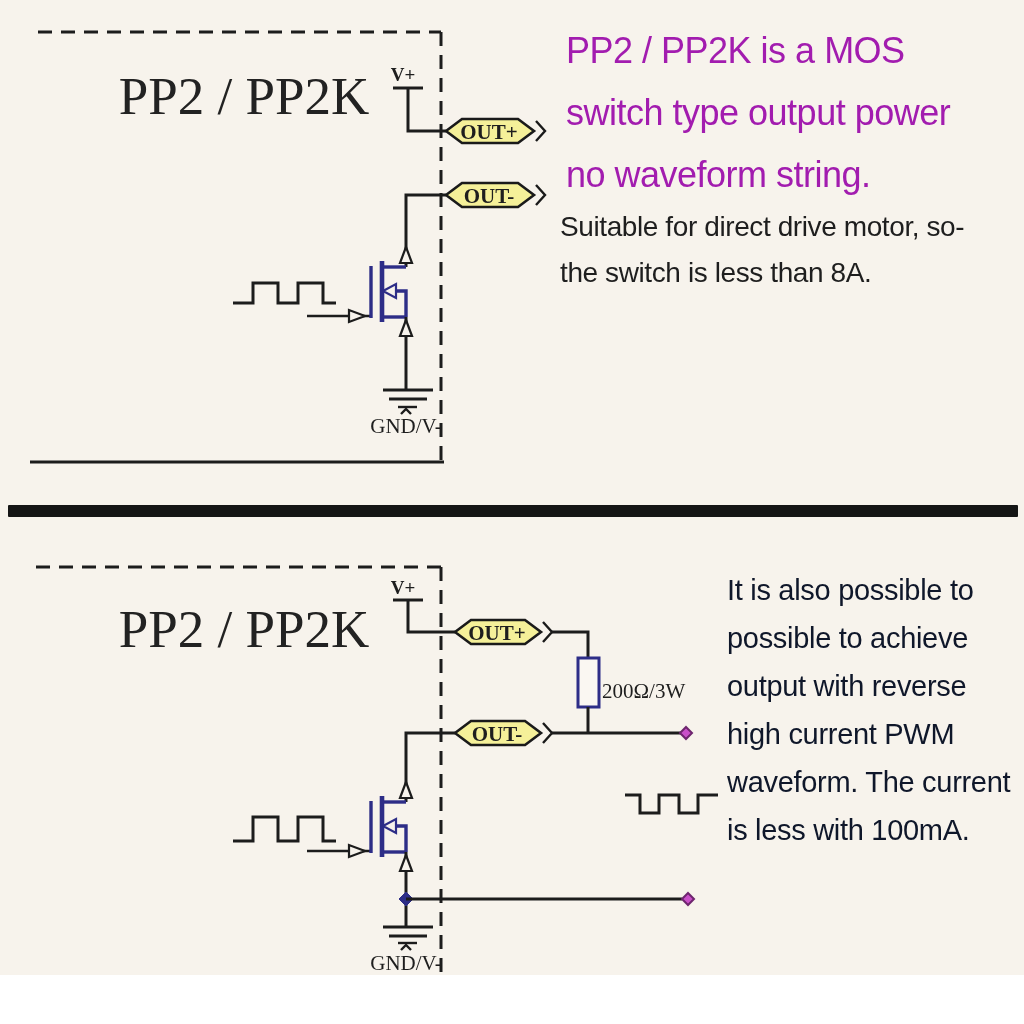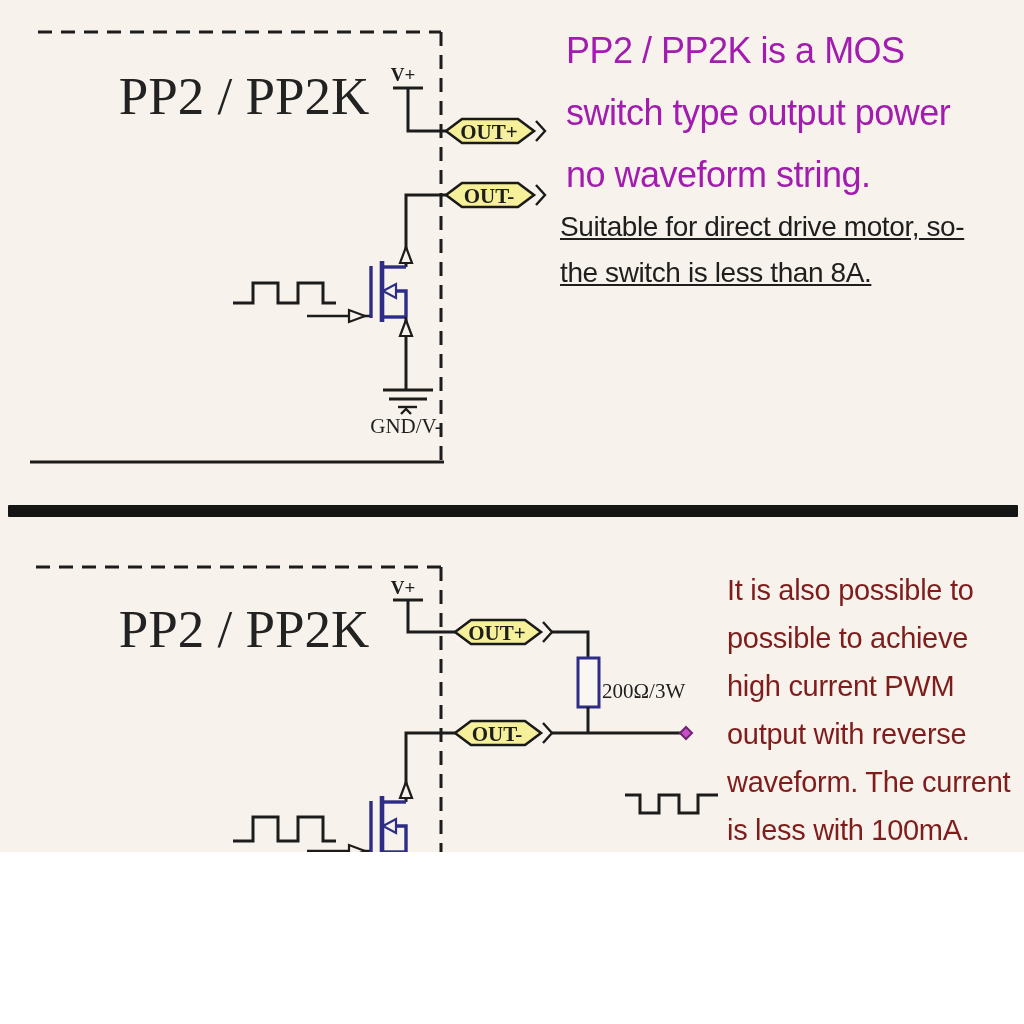--- a/index.html
+++ b/index.html
@@ -1,18 +1,18 @@
 <!DOCTYPE html>
 <html><head>
 <meta charset="utf-8">
 <style>
   html,body{margin:0;padding:0;}
   .page{
     position:relative;
-    width:1024px;height:852px;
+    width:1024px;height:975px;
     background:#f7f3ec;
     overflow:hidden;
     font-family:"Liberation Sans", sans-serif;
   }
   svg.circuit{position:absolute;left:0;top:0;}
   
   .wire{stroke:#1c1c1c;stroke-width:3;fill:none;}
   .wire-thin{stroke:#1c1c1c;stroke-width:2.4;fill:none;}
   .boxline{stroke:#1c1c1c;stroke-width:3;fill:none;}
   .dashed{stroke-dasharray:14 9;}
@@ -35,27 +35,26 @@
     left:566px;top:20px;
     font-size:36px;line-height:62px;
     letter-spacing:-0.5px;
     color:#a21caf;
   }
   .top-body{
     left:560px;top:204px;
     font-size:28px;line-height:46px;
     letter-spacing:-0.4px;
     color:#1e1e1e;
-    text-decoration:underline;
   }
   .bottom-body{
     left:727px;top:566px;
     font-size:29px;line-height:48px;
     letter-spacing:-0.3px;
-    color:#7f1d1d;
+    color:#0f172a;
   }
 </style>
 </head>
 <body>
 
 <div class="page">
 
   <svg class="circuit" width="1024" height="1024" viewBox="0 0 1024 1024">
 
     <g>
@@ -199,19 +198,19 @@
   </div>
 
   <div class="txt top-body">
     <div>Suitable for direct drive motor, so-</div>
     <div>the switch is less than 8A.</div>
   </div>
 
   <div class="txt bottom-body">
     <div>It is also possible to</div>
     <div>possible to achieve</div>
+    <div>output with reverse</div>
     <div>high current PWM</div>
-    <div>output with reverse</div>
     <div>waveform. The current</div>
     <div>is less with 100mA.</div>
   </div>
 
 </div>
 
 </body></html>

